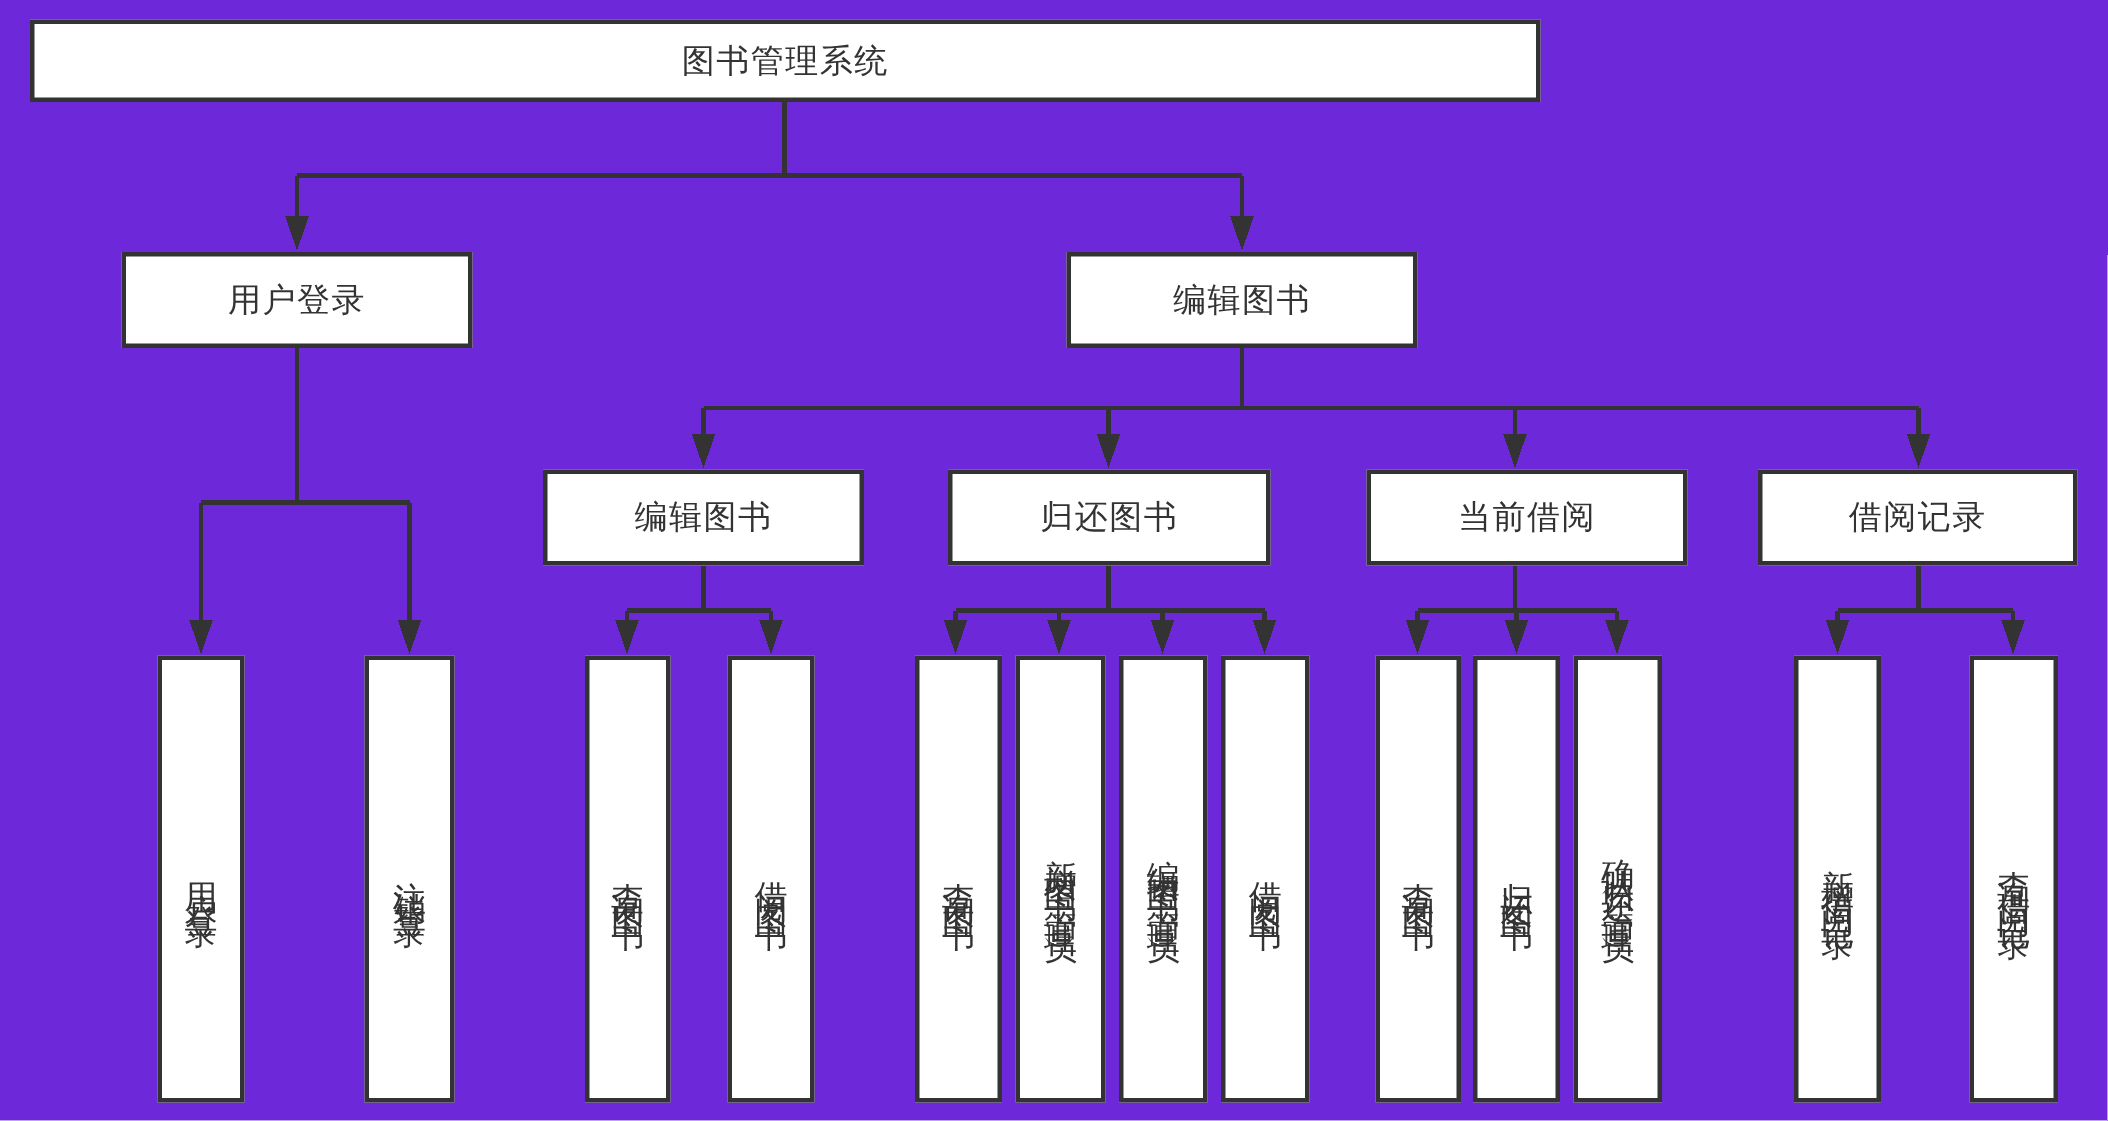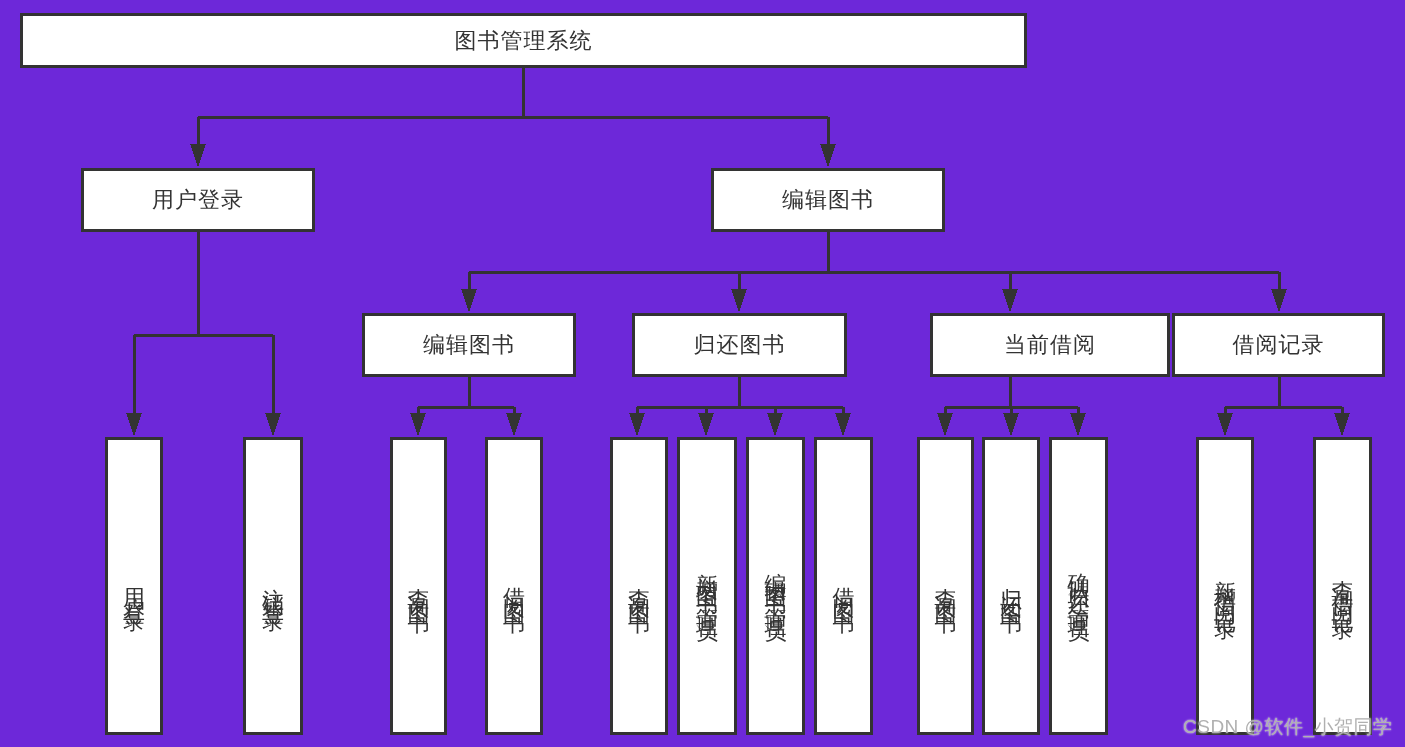--- a/index.html
+++ b/index.html
@@ -125,21 +125,21 @@
   <div class="box hbox" style="left:711px;top:168px;width:234px;height:64px">
     <span>编辑图书</span>
   </div>
 
   <div class="box hbox" style="left:362px;top:313px;width:214px;height:64px">
     <span>编辑图书</span>
   </div>
   <div class="box hbox" style="left:632px;top:313px;width:215px;height:64px">
     <span>归还图书</span>
   </div>
-  <div class="box hbox" style="left:930px;top:313px;width:240px;height:64px">
+  <div class="box hbox" style="left:911px;top:313px;width:214px;height:64px">
     <span>当前借阅</span>
   </div>
   <div class="box hbox" style="left:1172px;top:313px;width:213px;height:64px">
     <span>借阅记录</span>
   </div>
 
   <div class="box vbox" style="left:105px;top:437px;width:58px;height:298px">
     <span>用户登录</span>
   </div>
   <div class="box vbox" style="left:243px;top:437px;width:60px;height:298px">
@@ -172,15 +172,14 @@
   <div class="box vbox long" style="left:1049px;top:437px;width:59px;height:298px">
     <span>确认归还（管理员）</span>
   </div>
   <div class="box vbox" style="left:1196px;top:437px;width:58px;height:298px">
     <span>新增借阅记录</span>
   </div>
   <div class="box vbox" style="left:1313px;top:437px;width:59px;height:298px">
     <span>查询借阅记录</span>
   </div>
 
-  <div class="watermark">CSDN @软件_小贺同学</div>
 
 </div>
 
 </body></html>

